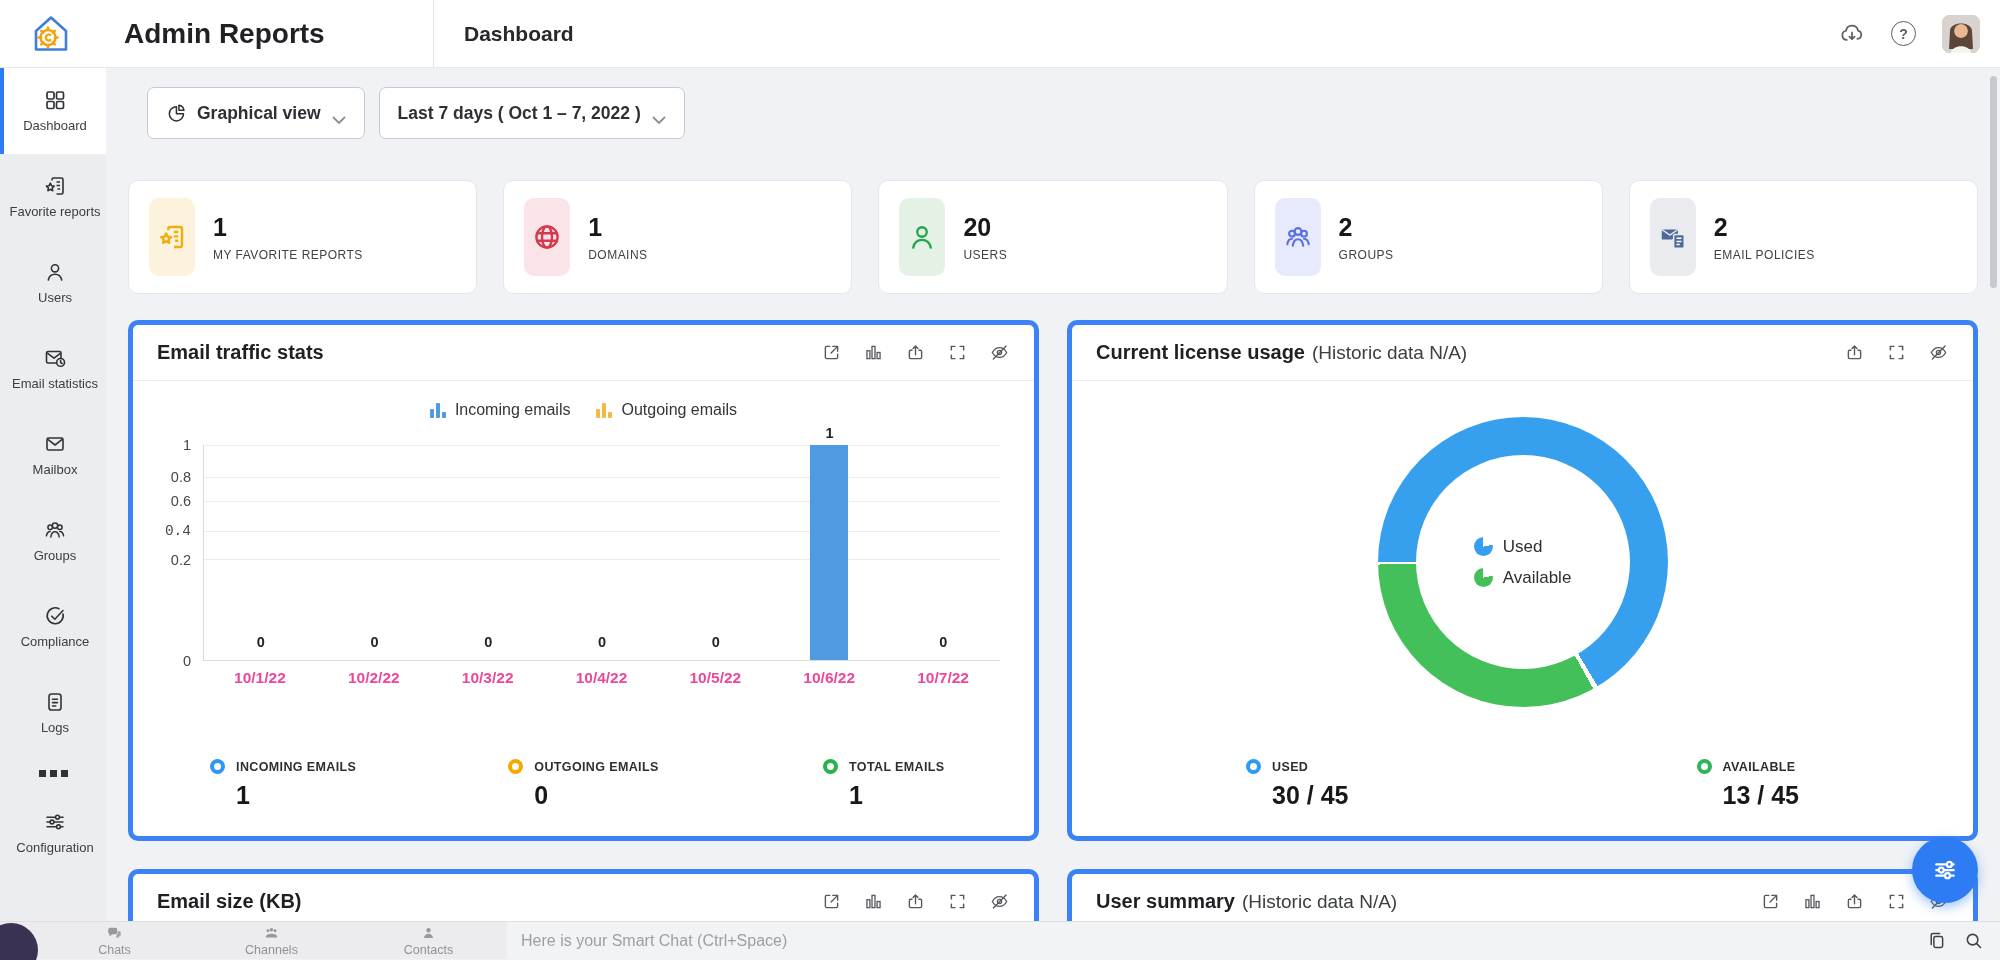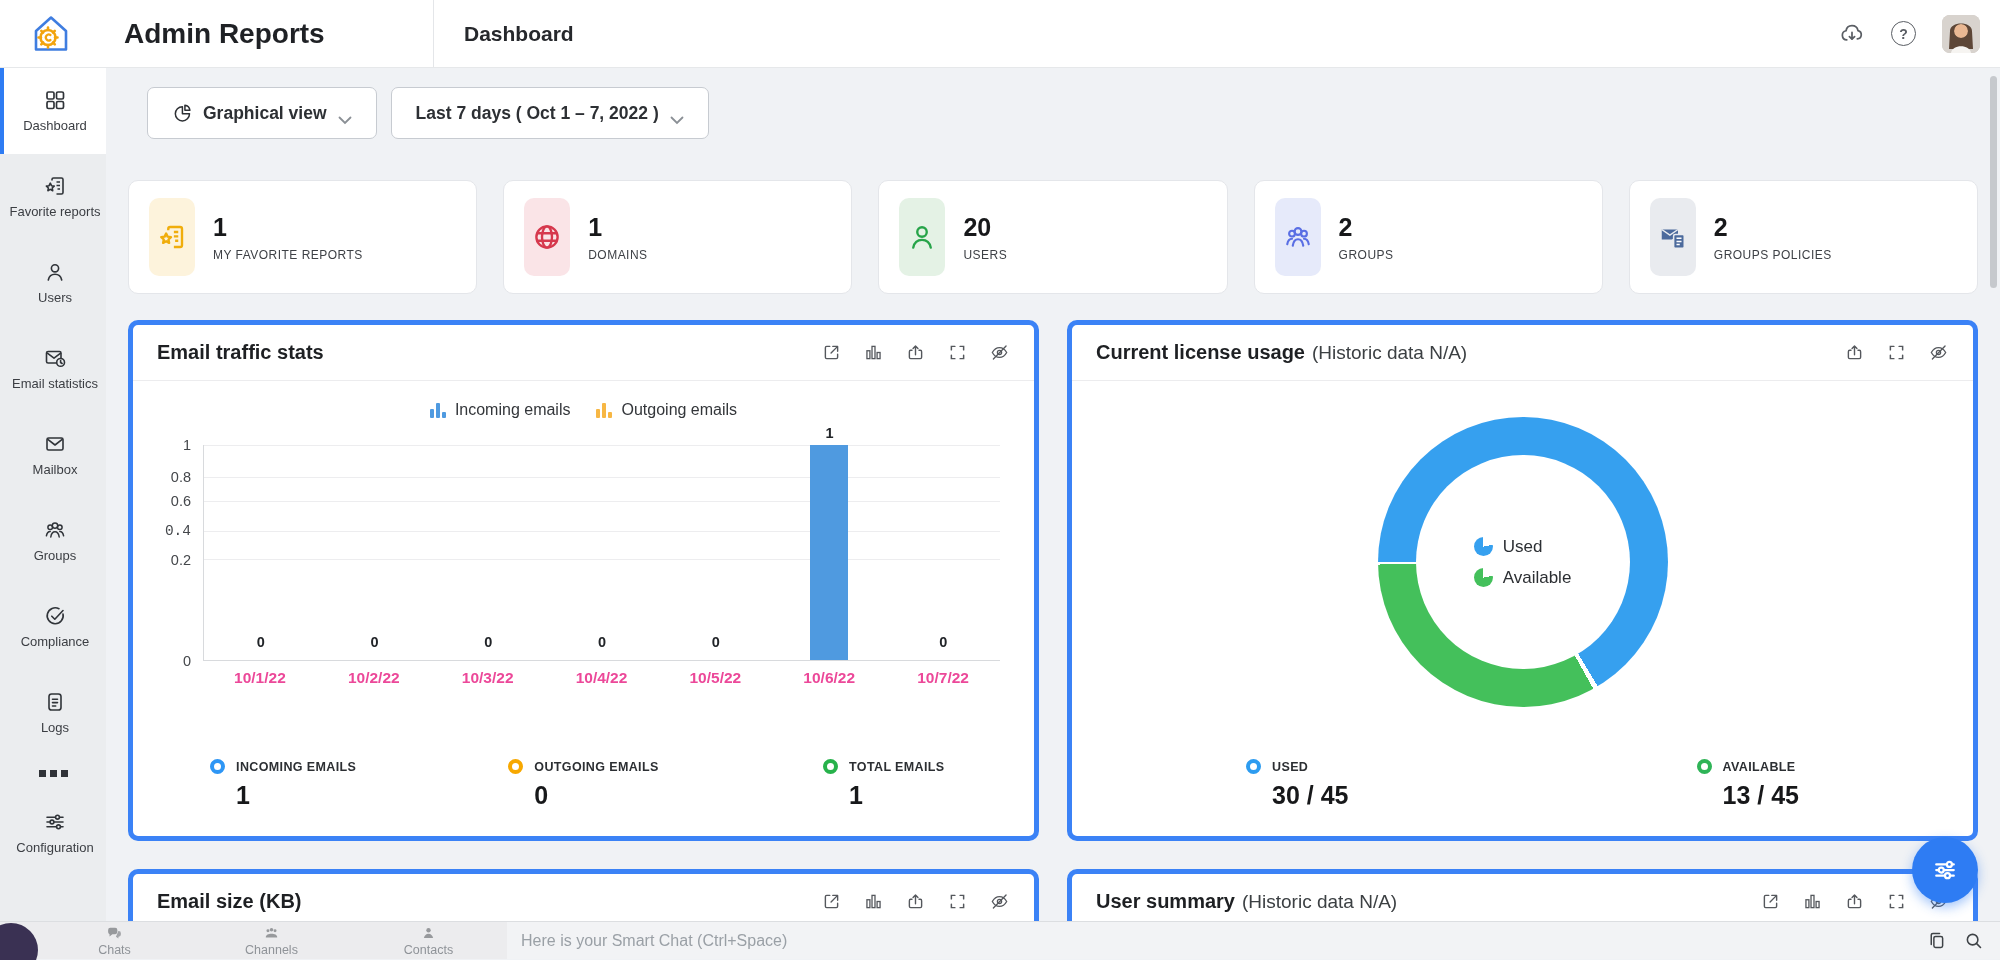--- a/index.html
+++ b/index.html
@@ -25,21 +25,21 @@
   .side-item.active { background:#ffffff; border-left-color:#2e7cf3; }
   .side-icon { width:24px; height:24px; color:#303439; }
   .side-icon svg { width:100%; height:100%; }
   .side-label { font-size:13px; color:#3b3e43; text-align:center; line-height:1.15; padding:0 3px; }
   .side-more { height:34px; display:flex; align-items:center; justify-content:center; gap:4px; cursor:pointer; }
   .side-more i { width:7px; height:7px; background:#2f3237; display:block; }
 
   
   .content { position:absolute; left:106px; top:68px; right:0; bottom:38px; overflow:hidden; padding:0 22px; }
   .filter-row { margin:19px 0 0 19px; display:flex; gap:14px; }
-  .drop-btn { height:52px; display:inline-flex; align-items:center; gap:11px; padding:0 24px; background:#fff; border:1px solid #c7cbd1; border-radius:7px; font-size:17.5px; font-weight:700; color:#2d3034; cursor:pointer; }
+  .drop-btn { height:52px; display:inline-flex; align-items:center; gap:11px; padding:0 18px; background:#fff; border:1px solid #c7cbd1; border-radius:7px; font-size:17.5px; font-weight:700; color:#2d3034; cursor:pointer; }
   .drop-btn .chev { width:14px; height:9px; color:#8a8f95; }
   .drop-btn .lead-ico { width:20px; height:20px; color:#2d3034; }
   .drop-btn svg { width:100%; height:100%; }
 
   .cards-row { margin-top:41px; display:flex; gap:26px; }
   .stat-card { flex:1; height:114px; background:#fff; border:1px solid #e4e6ea; border-radius:10px; display:flex; align-items:center; gap:18px; padding:0 20px; cursor:pointer; }
   .stat-tile { width:46px; height:78px; border-radius:10px; flex:none; display:flex; align-items:center; justify-content:center; }
   .stat-tile svg { width:30px; height:30px; }
   .stat-value { font-size:25px; font-weight:700; color:#17181a; }
   .stat-label { font-size:12px; color:#3e4click146; color:#3e4146; letter-spacing:.04em; margin-top:6px; }
@@ -328,21 +328,21 @@
         <div class="stat-tile" style="color: rgb(76, 106, 156); background: rgb(233, 235, 239);">
           <svg viewBox="0 0 24 24">
             <path d="M3 6h13v5.5L11 14H3z" fill="currentColor"></path>
             <path d="M3 6l6.5 4.5L16 6" stroke="#e9ebef" stroke-width="1.2" fill="none"></path>
             <rect x="12.5" y="10" width="8.5" height="11" rx="1.2" fill="currentColor" stroke="#e9ebef" stroke-width="1.2"></rect>
             <path d="M14.8 13h4M14.8 15.5h4M14.8 18h2.6" stroke="#fff" stroke-width="1.2"></path>
           </svg>
         </div>
         <div>
           <div class="stat-value">2</div>
-          <div class="stat-label">GROUPS POLICIES</div>
+          <div class="stat-label">EMAIL POLICIES</div>
         </div>
       </div>
     </div>
 
     <div class="panels-row">
 
       <section class="panel tall">
         <div class="panel-head">
           <span class="panel-title">Email traffic stats</span>
           <div class="toolbar">

